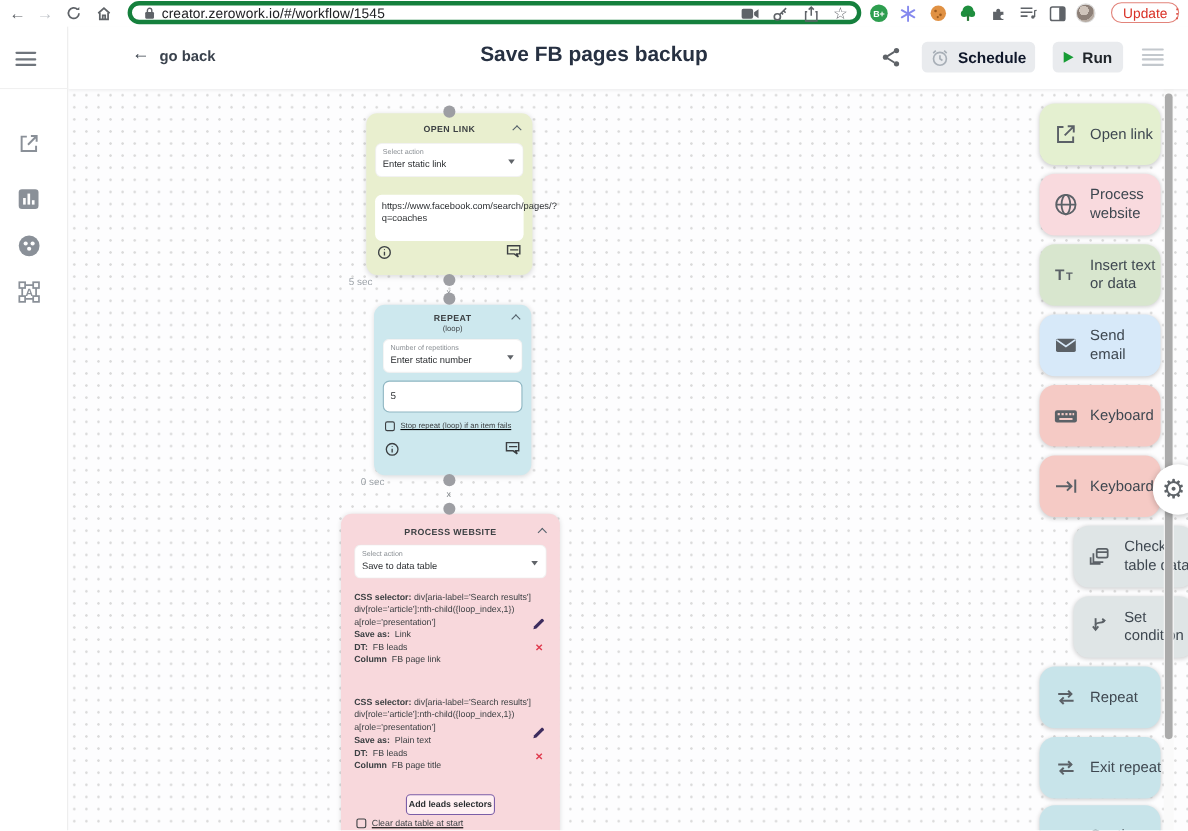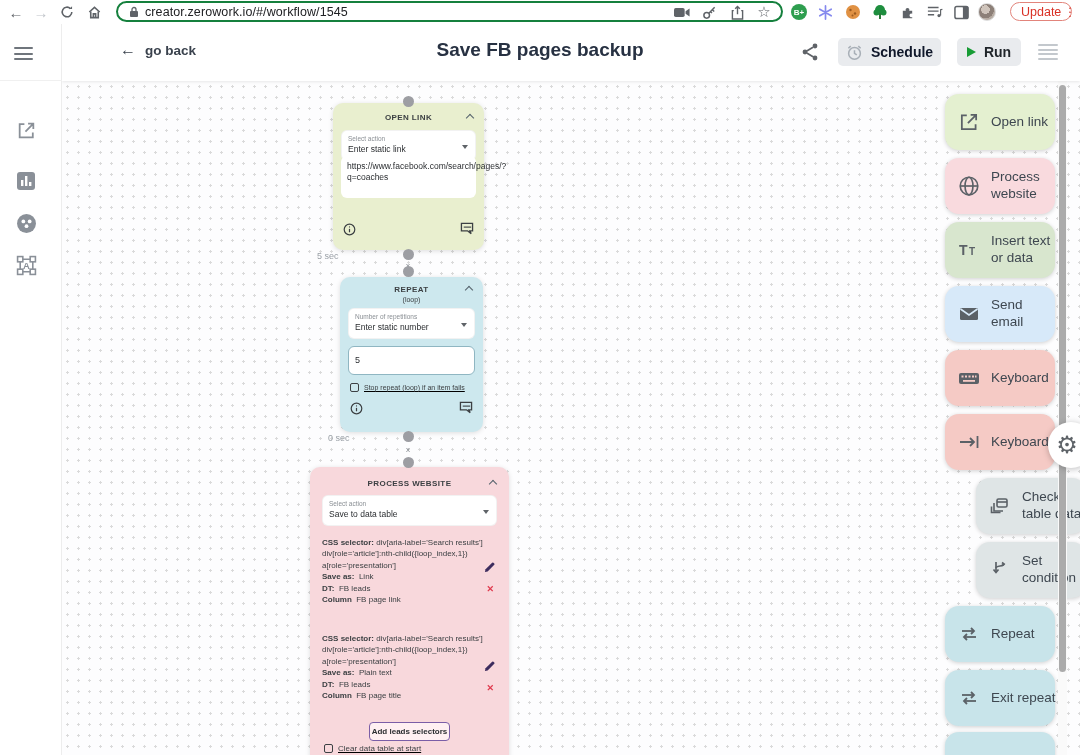--- a/index.html
+++ b/index.html
@@ -3,21 +3,21 @@
 <meta charset="utf-8">
 <style>
   * { margin:0; padding:0; box-sizing:border-box; }
   html,body { width:1080px; height:755px; overflow:hidden; background:#fff;
     font-family:"Liberation Sans", sans-serif; position:relative; }
 
   
   .browser-bar { position:absolute; top:0; left:0; width:1080px; height:24px; background:#fff; z-index:60; }
   .nav-ic { position:absolute; top:0; height:24px; display:flex; align-items:center; justify-content:center;
     width:24px; color:#5f6368; font-size:15px; font-weight:bold; }
-  .url-pill { position:absolute; left:116px; top:1px; width:667px; height:21px; border:2px solid #15803d;
+  .url-pill { position:absolute; left:116px; top:1px; width:667px; height:21px; border:4px solid #15803d;
     border-radius:12px; background:#fff; display:flex; align-items:center; }
   .url-text { font-size:12.5px; color:#202124; margin-left:6px; letter-spacing:.1px; }
   .pill-ic { position:absolute; top:2px; width:20px; height:20px; display:flex; align-items:center; justify-content:center; color:#5f6368; }
   .ext-ic { position:absolute; top:2px; width:20px; height:20px; display:flex; align-items:center; justify-content:center; }
   .bplus { width:16px; height:16px; border-radius:50%; background:#2e9e4f; color:#fff; font-size:8px;
     font-weight:bold; display:flex; align-items:center; justify-content:center; }
   .avatar { width:18px; height:18px; border-radius:50%;
     background:radial-gradient(circle at 40% 35%, #cfc4bb 0 30%, #8d8078 31% 60%, #b7aca3 61%); border:1px solid #ddd; }
   .update-btn { position:absolute; left:1010px; top:2px; height:19px; padding:0 10px; border:1.5px solid #e2847b;
     border-radius:10px; color:#d93025; font-size:12.5px; font-weight:500; display:flex; align-items:center; background:#fff; }
@@ -303,21 +303,21 @@
   <span class="cdot" style="left:341px;top:376px"></span>
 
   <div class="node node-openlink">
     <div class="n-head" style="top:10px">OPEN LINK</div>
     <span class="chev" style="right:11px;top:12px"></span>
     <div class="wsel" style="left:8px;top:27px;width:135px;height:31px">
       <div class="lab">Select action</div>
       <div class="val">Enter static link</div>
       <span class="caret"></span>
     </div>
-    <div class="wbox" style="left:8px;top:53px;width:135px;height:42px">https://www.facebook.com/search/pages/?q=coaches</div>
+    <div class="wbox" style="left:8px;top:74px;width:135px;height:42px">https://www.facebook.com/search/pages/?q=coaches</div>
     <span class="info-ic" style="left:10px;top:120px">
       <svg width="13" height="13" viewBox="0 0 14 14" fill="none" stroke="currentColor" stroke-width="1.3">
         <circle cx="7" cy="7" r="5.7"></circle>
           <path d="M7 6.3V10"></path>
           <circle cx="7" cy="4.2" r=".6" fill="currentColor" stroke="none"></circle>
       </svg>
     </span>
     <span class="comment-ic" style="right:10px;top:119px">
       <svg width="14" height="13" viewBox="0 0 15 14" fill="none" stroke="currentColor" stroke-width="1.4">
         <path d="M1.5 1.5h12v8h-3l1.5 3-4-3h-6.5z"></path>

